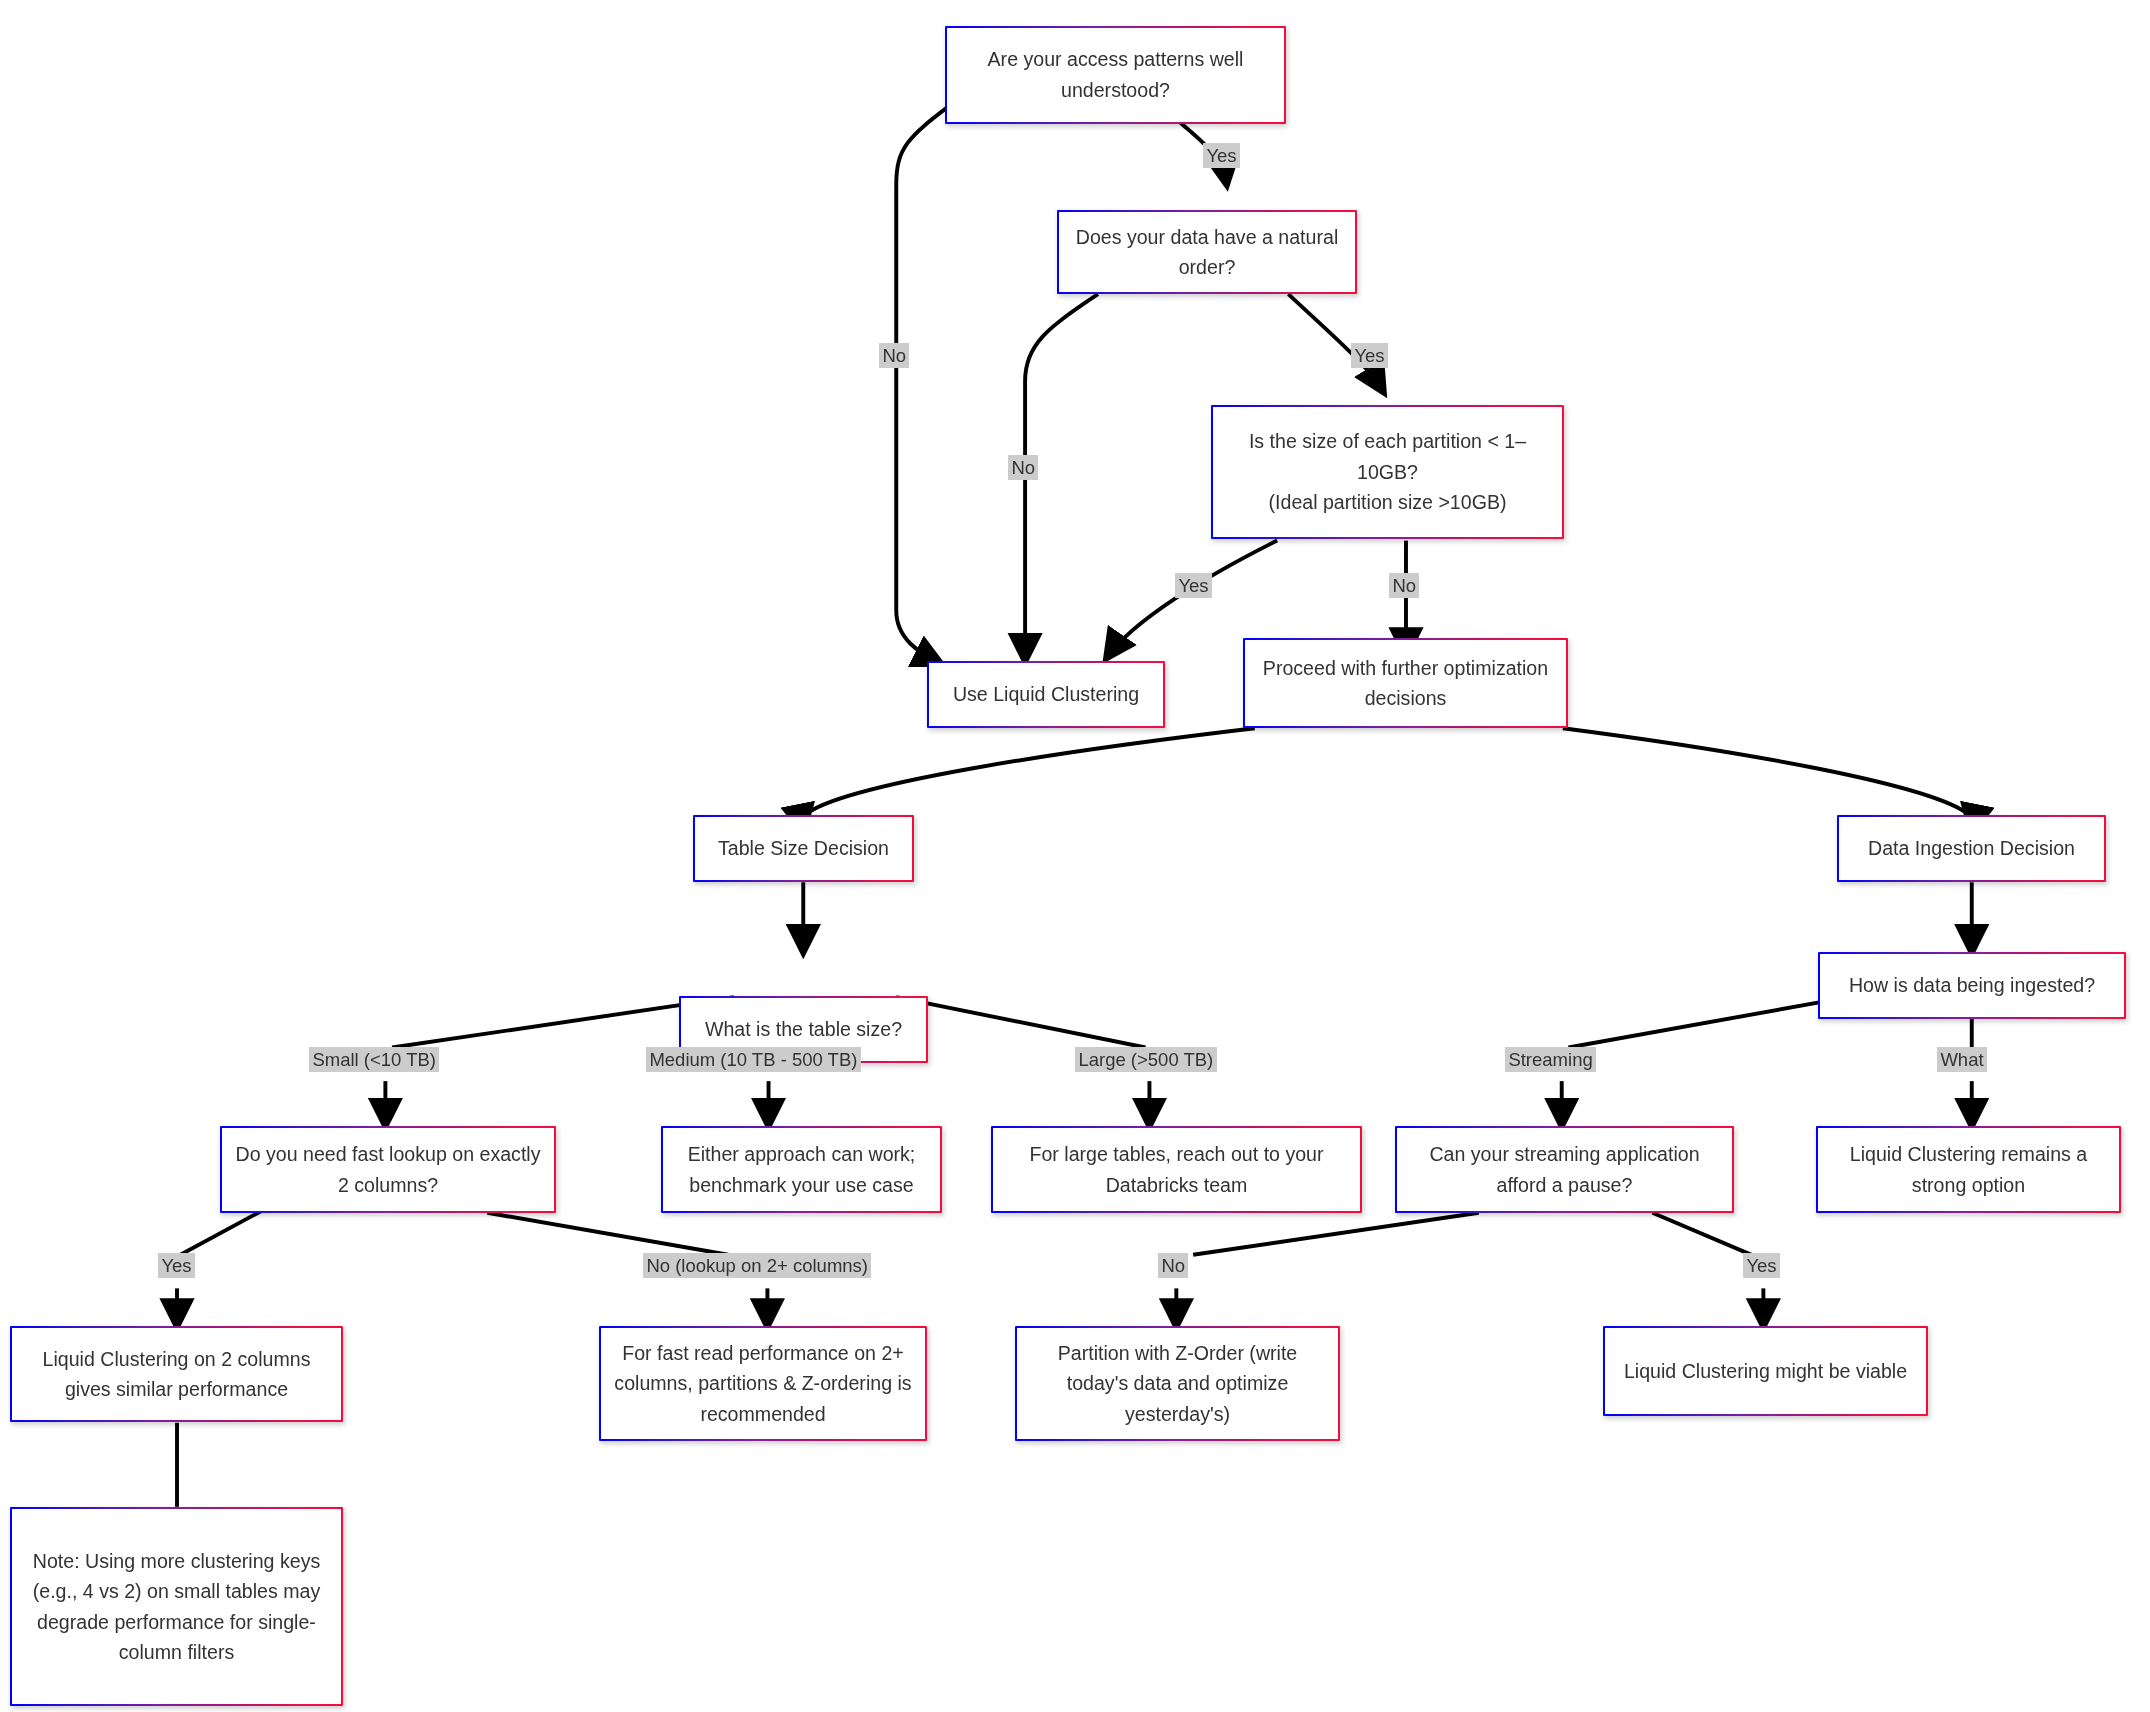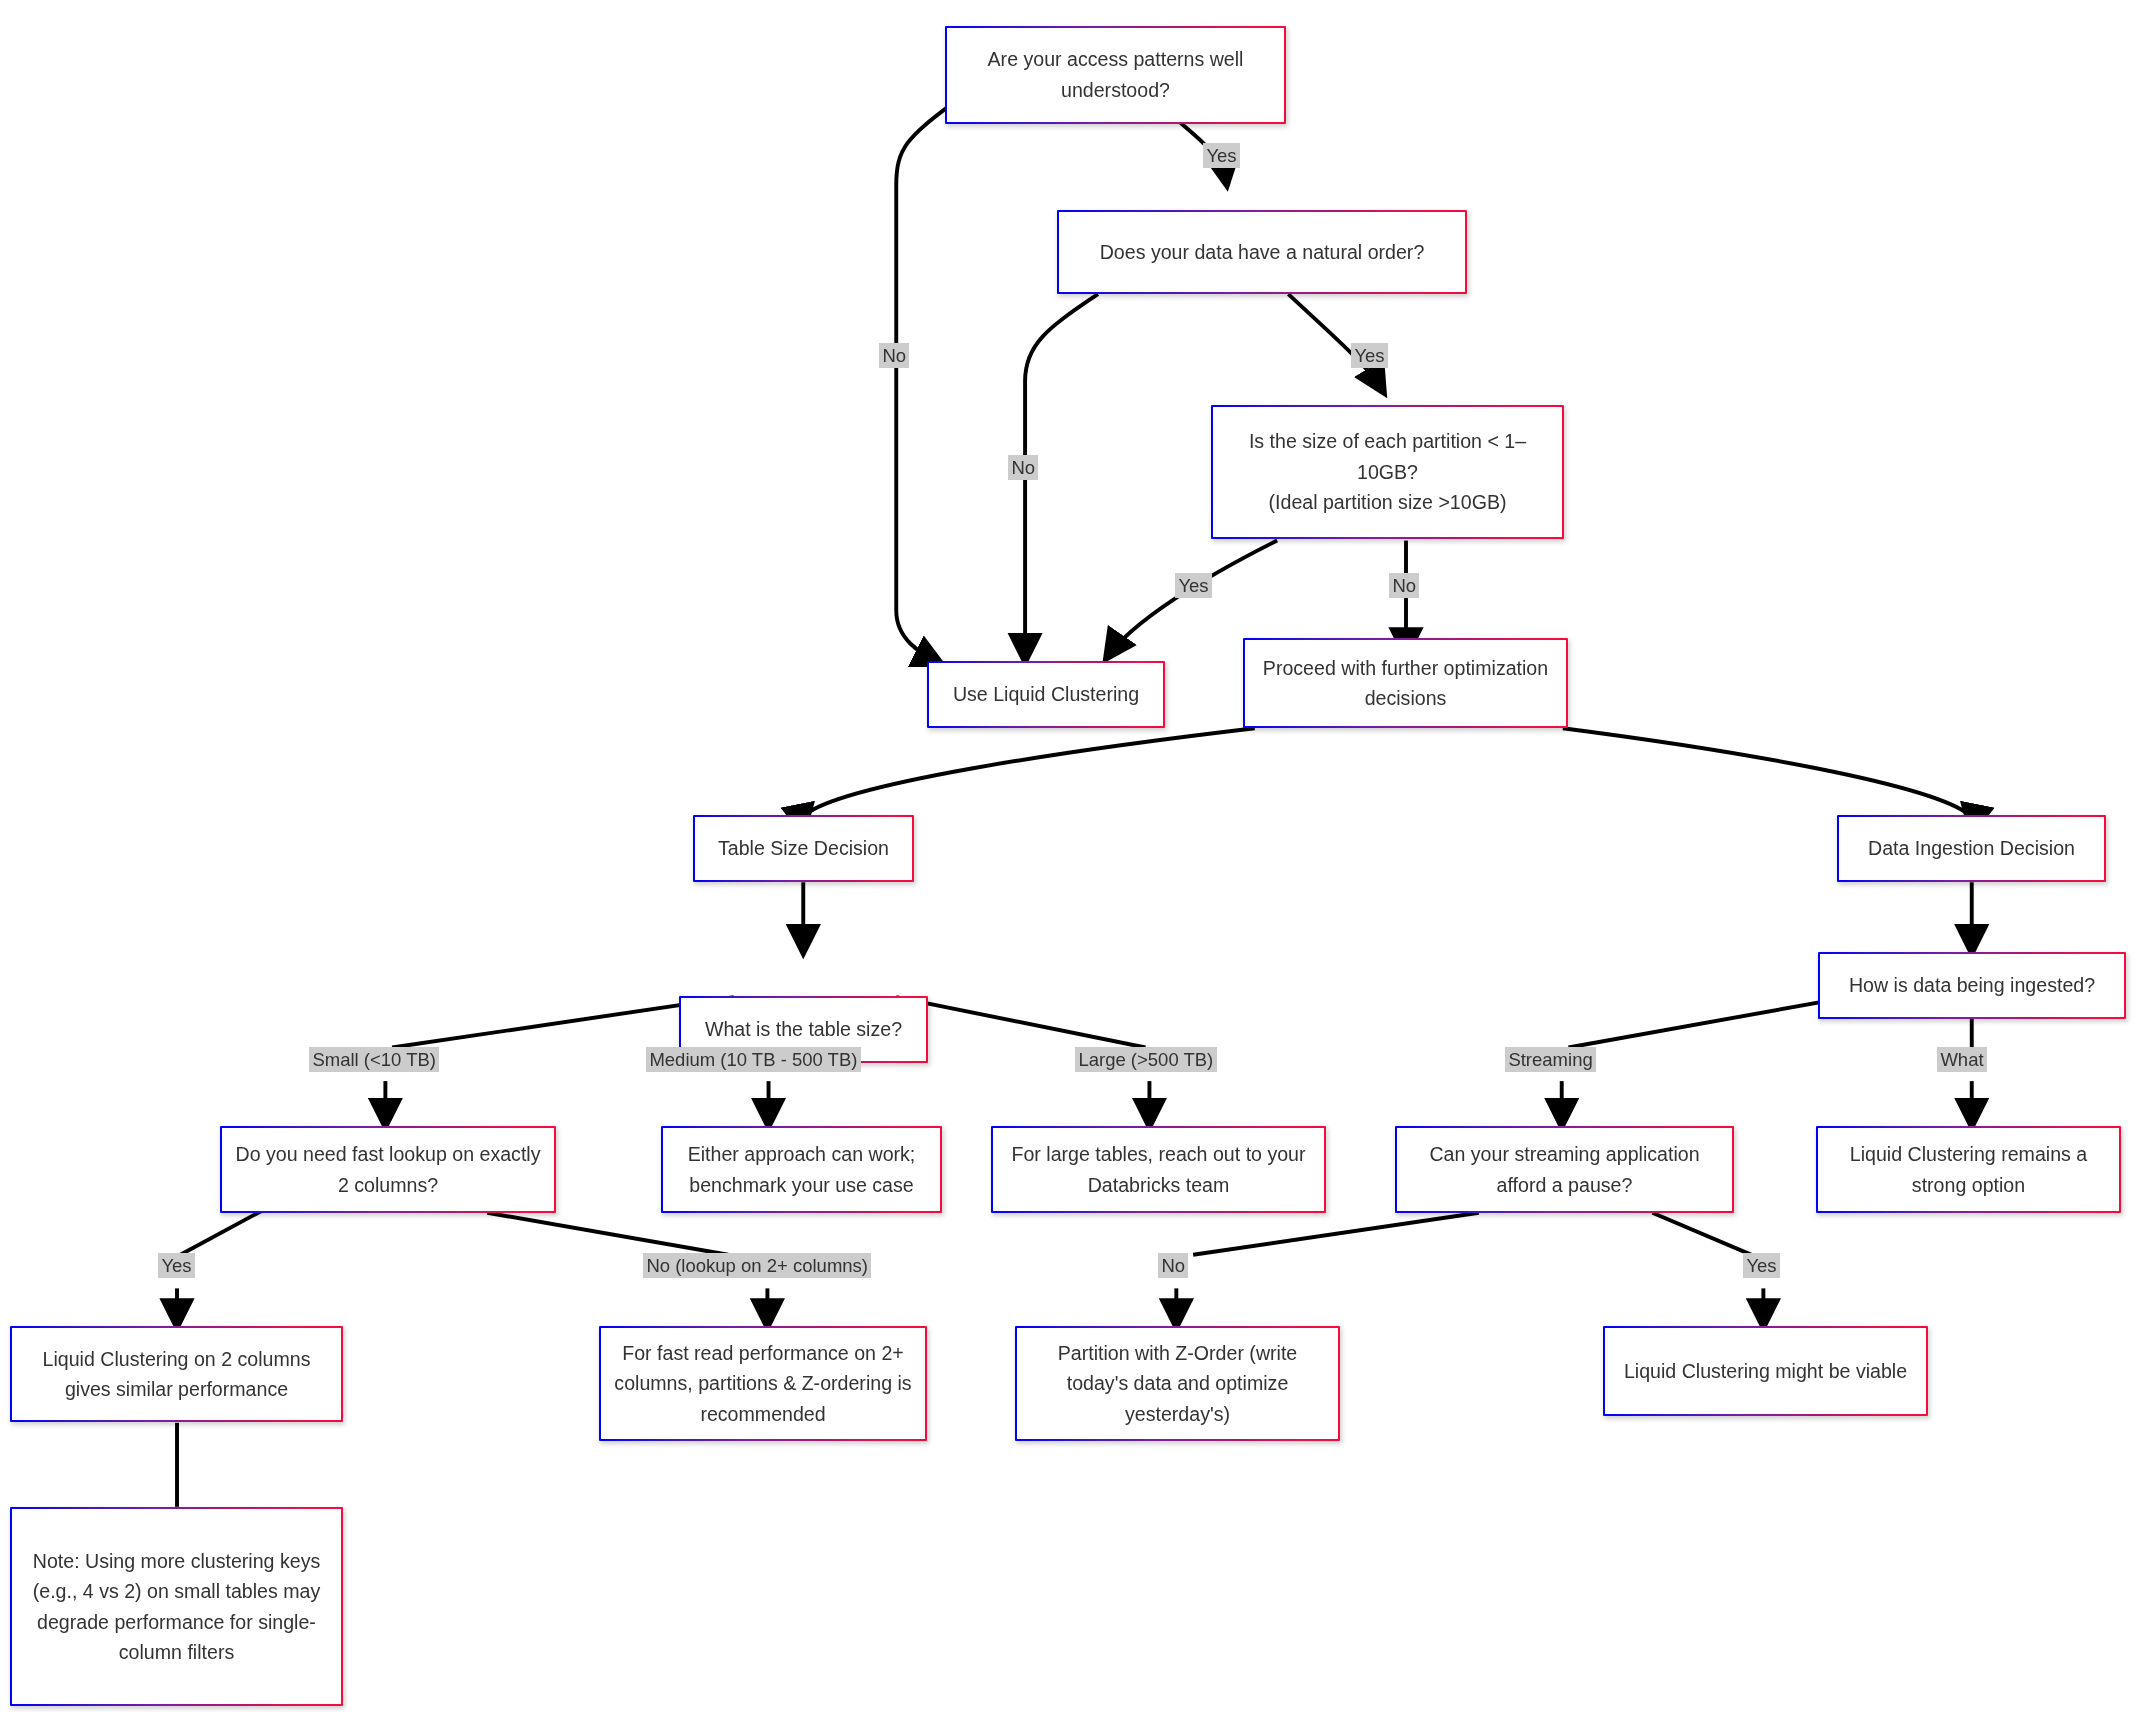--- a/index.html
+++ b/index.html
@@ -96,21 +96,21 @@
       <path d="M3148,2300 L3148,2368" marker-end="url(#ah)"></path>
 
       <path d="M316,2540 L316,2690"></path>
     </g>
   </svg>
 
   <div class="node" style="left:945px;top:5.6px;width:341px;height:98px;margin-top:20px;">
     <span class="txt">Are your access patterns well understood?</span>
   </div>
 
-  <div class="node" style="left:1057px;top:210px;width:410px;height:84px;">
+  <div class="node" style="left:1057px;top:210px;width:300px;height:84px;">
     <span class="txt">Does your data have a natural order?</span>
   </div>
 
   <div class="node" style="left:1199px;top:405px;width:353px;height:134px;white-space:pre-line;margin-left:12px;">
     <span class="txt">Is the size of each partition &lt; 1–10GB?
 (Ideal partition size &gt;10GB)</span>
   </div>
 
   <div class="node" style="left:927px;top:661px;width:238px;height:67px;">
     <span class="txt">Use Liquid Clustering</span>
@@ -137,21 +137,21 @@
   </div>
 
   <div class="node" style="left:220px;top:1126px;width:336px;height:87px;">
     <span class="txt">Do you need fast lookup on exactly 2 columns?</span>
   </div>
 
   <div class="node" style="left:632px;top:1126px;width:281px;height:87px;margin-left:29px;">
     <span class="txt">Either approach can work; benchmark your use case</span>
   </div>
 
-  <div class="node" style="left:991px;top:1126px;width:335px;height:87px;">
+  <div class="node" style="left:991px;top:1126px;width:371px;height:87px;">
     <span class="txt">For large tables, reach out to your Databricks team</span>
   </div>
 
   <div class="node" style="left:1395px;top:1126px;width:339px;height:87px;">
     <span class="txt">Can your streaming application afford a pause?</span>
   </div>
 
   <div class="node" style="left:1816px;top:1126px;width:305px;height:87px;">
     <span class="txt">Liquid Clustering remains a strong option</span>
   </div>

